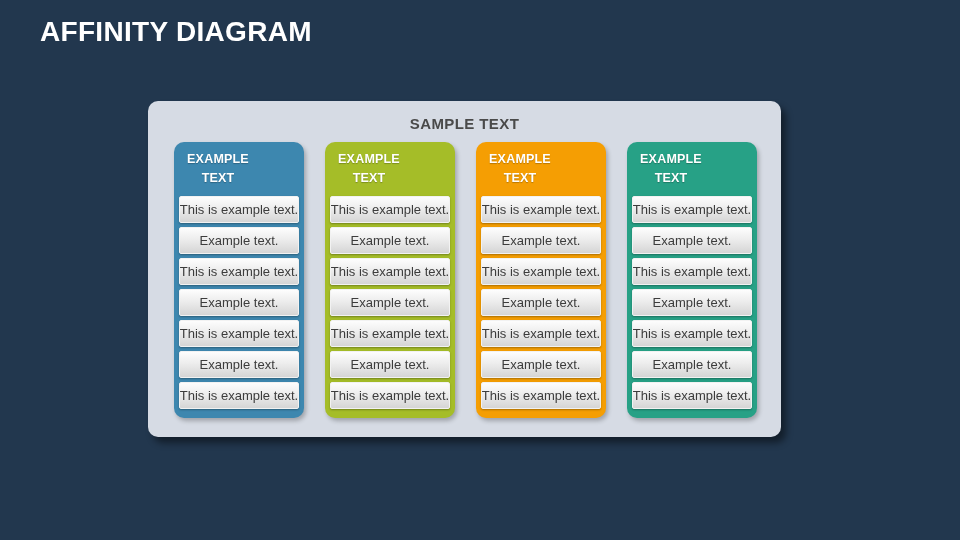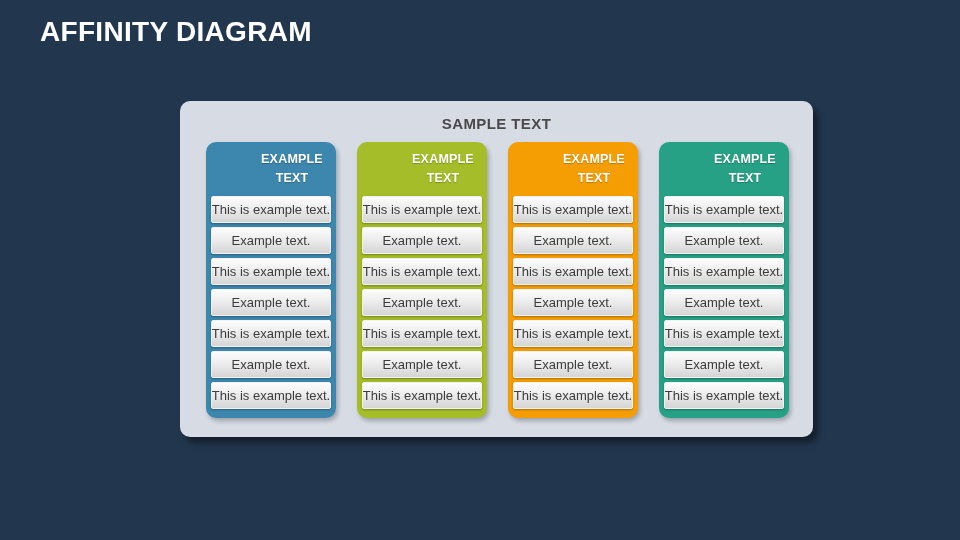--- a/index.html
+++ b/index.html
@@ -20,21 +20,21 @@
     position: absolute;
     left: 40px;
     top: 16px;
     color: #FFFFFF;
     font-size: 28px;
     font-weight: bold;
     letter-spacing: 0.3px;
   }
   .panel {
     position: absolute;
-    left: 180px;
+    left: 148px;
     top: 101px;
     width: 633px;
     height: 336px;
     background: #D6DBE4;
     border-radius: 10px;
     box-shadow: 5px 6px 7px rgba(0,0,0,0.45);
     box-sizing: border-box;
     padding-top: 13px;
   }
   .panel-title {
@@ -57,21 +57,21 @@
     height: 276px;
     border-radius: 10px;
     box-sizing: border-box;
     padding: 0 5px 9px 5px;
     box-shadow: 2px 3px 4px rgba(0,0,0,0.25);
   }
   .column-header {
     height: 54px;
     display: flex;
     align-items: center;
-    justify-content: flex-end;
+    justify-content: flex-start;
     text-align: center;
   }
   .column-header span {
     display: block;
     width: 78px;
     color: #FFFFFF;
     font-size: 12.5px;
     font-weight: bold;
     line-height: 19px;
     letter-spacing: 0.2px;

